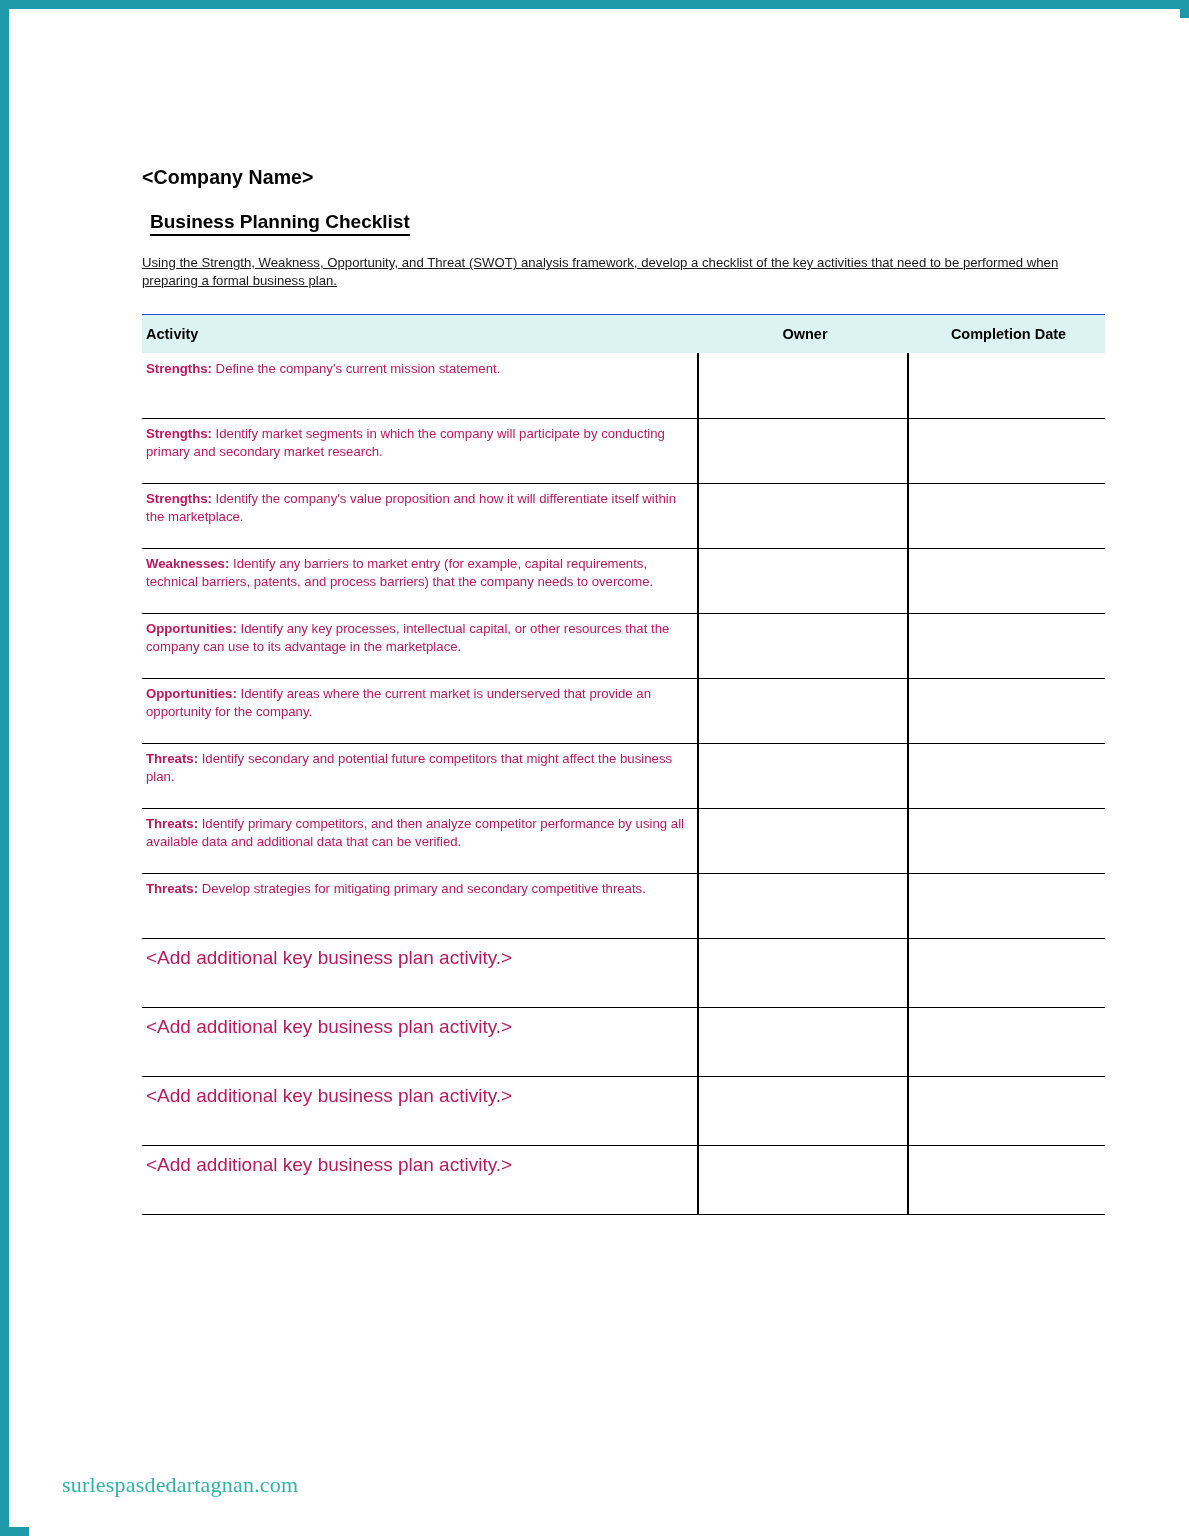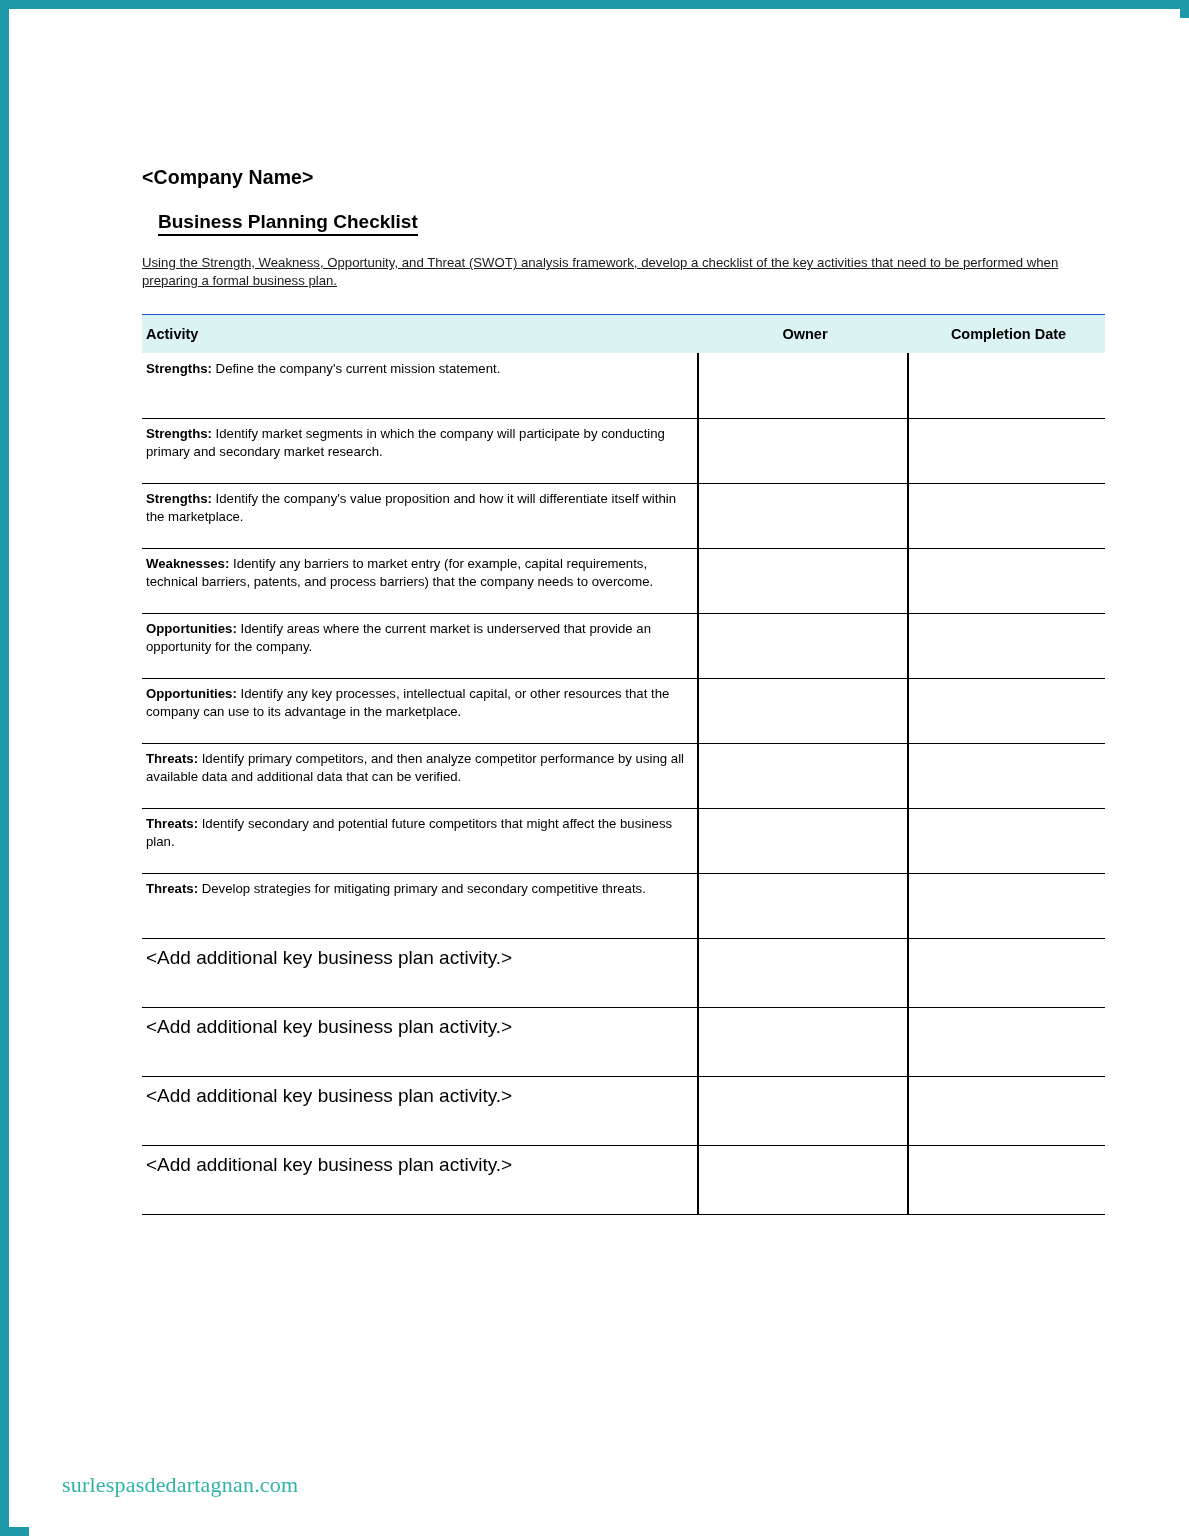--- a/index.html
+++ b/index.html
@@ -45,21 +45,21 @@
     letter-spacing: 0.1px;
     margin: 0 0 22px 0;
   }
   .doc-title {
     font-size: 19px;
     font-weight: bold;
     color: #000;
     display: inline-block;
     border-bottom: 2px solid #000;
     padding-bottom: 1px;
-    margin: 0 0 18px 16px;
+    margin: 0 0 18px 8px;
   }
   .intro {
     font-size: 13.2px;
     line-height: 1.38;
     color: #1a1a1a;
     width: 950px;
     margin: 0 0 24px 0;
     text-decoration: underline;
   }
   
@@ -87,21 +87,21 @@
   thead th.th-owner,
   thead th.th-date {
     text-align: center;
   }
   tbody td {
     border-bottom: 1px solid #000;
     vertical-align: top;
     padding: 6px 6px 6px 4px;
     font-size: 13.2px;
     line-height: 1.36;
-    color: #000000;
+    color: #be185d;
   }
   tbody td.cell-owner,
   tbody td.cell-date {
     border-left: 2px solid #000;
   }
   tbody tr td { height: 52px; }
   tbody tr.extra td { height: 56px; }
   .lbl { font-weight: bold; }
   .addrow {
     font-weight: normal;
@@ -161,36 +161,36 @@
               <td class="cell-activity"><span class="lbl">Strengths:</span><span> Identify the company's value proposition and how it will differentiate itself within the marketplace.</span></td>
               <td class="cell-owner"></td>
               <td class="cell-date"></td>
             </tr>
             <tr>
               <td class="cell-activity"><span class="lbl">Weaknesses:</span><span> Identify any barriers to market entry (for example, capital requirements, technical barriers, patents, and process barriers) that the company needs to overcome.</span></td>
               <td class="cell-owner"></td>
               <td class="cell-date"></td>
             </tr>
             <tr>
+              <td class="cell-activity"><span class="lbl">Opportunities:</span><span> Identify any key processes, intellectual capital, or other resources that the company can use to its advantage in the marketplace.</span></td>
+              <td class="cell-owner"></td>
+              <td class="cell-date"></td>
+            </tr>
+            <tr>
               <td class="cell-activity"><span class="lbl">Opportunities:</span><span> Identify areas where the current market is underserved that provide an opportunity for the company.</span></td>
               <td class="cell-owner"></td>
               <td class="cell-date"></td>
             </tr>
             <tr>
-              <td class="cell-activity"><span class="lbl">Opportunities:</span><span> Identify any key processes, intellectual capital, or other resources that the company can use to its advantage in the marketplace.</span></td>
+              <td class="cell-activity"><span class="lbl">Threats:</span><span> Identify secondary and potential future competitors that might affect the business plan.</span></td>
               <td class="cell-owner"></td>
               <td class="cell-date"></td>
             </tr>
             <tr>
               <td class="cell-activity"><span class="lbl">Threats:</span><span> Identify primary competitors, and then analyze competitor performance by using all available data and additional data that can be verified.</span></td>
-              <td class="cell-owner"></td>
-              <td class="cell-date"></td>
-            </tr>
-            <tr>
-              <td class="cell-activity"><span class="lbl">Threats:</span><span> Identify secondary and potential future competitors that might affect the business plan.</span></td>
               <td class="cell-owner"></td>
               <td class="cell-date"></td>
             </tr>
             <tr>
               <td class="cell-activity"><span class="lbl">Threats:</span><span> Develop strategies for mitigating primary and secondary competitive threats.</span></td>
               <td class="cell-owner"></td>
               <td class="cell-date"></td>
             </tr>
             <tr class="extra">
               <td class="cell-activity"><span class="addrow">&lt;Add additional key business plan activity.&gt;</span></td>

